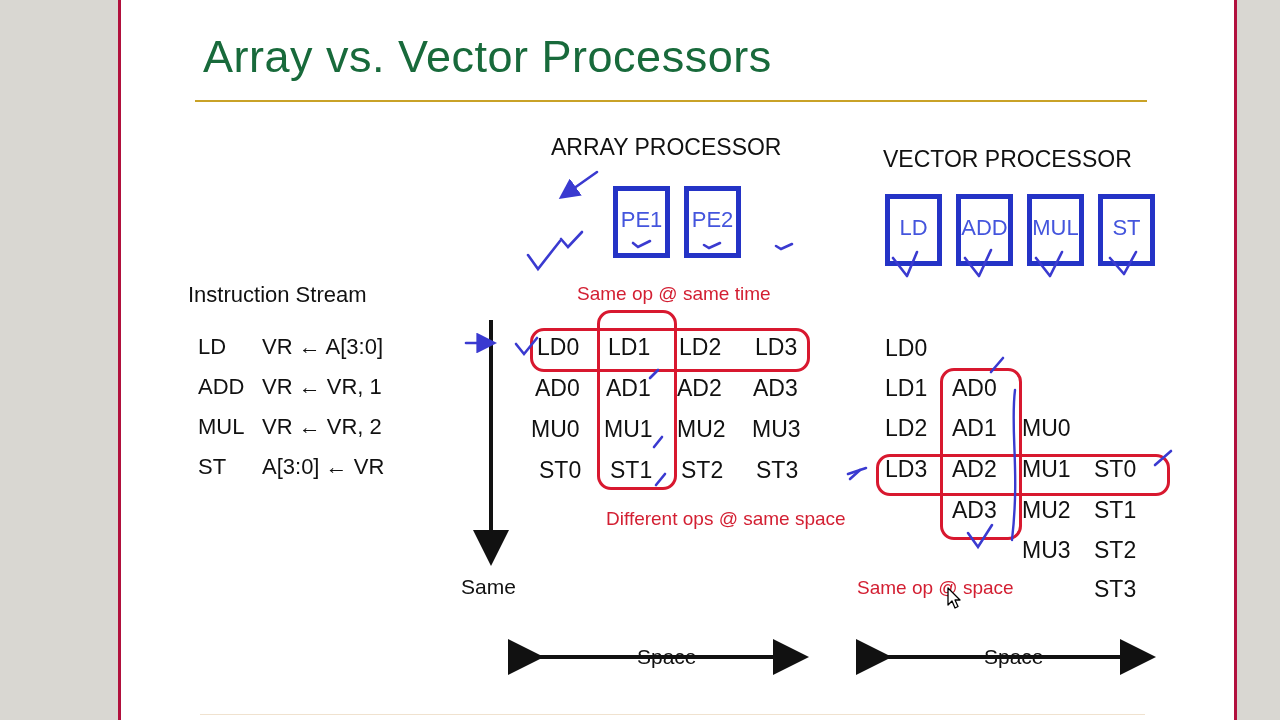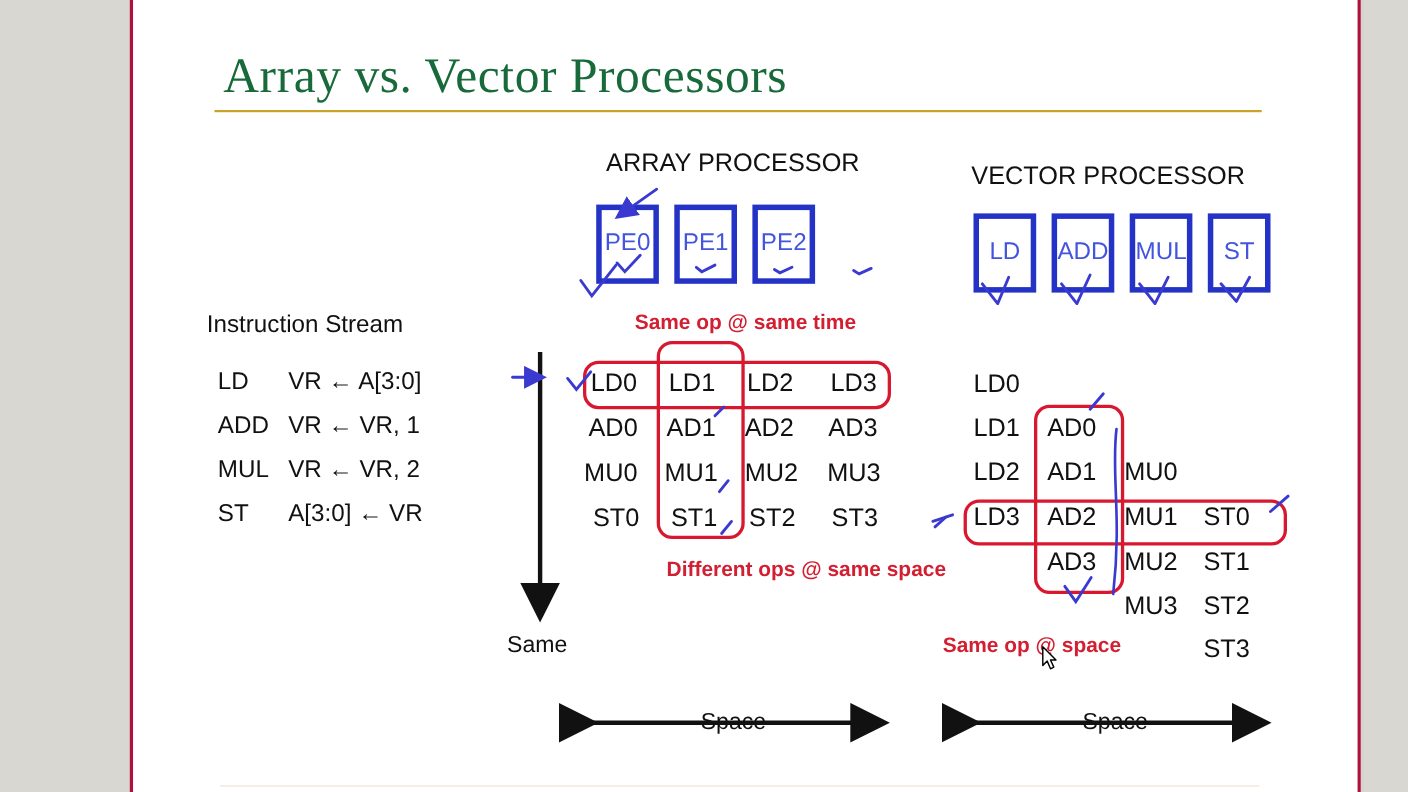--- a/index.html
+++ b/index.html
@@ -37,22 +37,22 @@
     background: #ffffff;
   }
   .footer-rule {
     position: absolute; left: 200px; top: 714px; width: 945px; height: 1px;
     background: #f0e2cf;
   }
 
   
   .title {
     position: absolute;
-    left: 203px; top: 43px;
-    font-family: Liberation Serif, serif;
+    left: 203px; top: 31px;
+    font-family: Liberation Sans, sans-serif;
     font-size: 45px;
     color: #186a3b;
     letter-spacing: 0.5px;
     white-space: nowrap;
   }
   .title-rule {
     position: absolute; left: 195px; top: 100px; width: 952px; height: 2px;
     background: #c9a227;
   }
 
@@ -64,21 +64,21 @@
     font-family: "Liberation Sans", sans-serif;
   }
   .hdr { font-size: 23px; }
   .istream-title { font-size: 22px; }
   .istream-row { font-size: 22px; }
   .cell { font-size: 23px; }
   .red {
     position: absolute;
     color: #d31f32;
     font-size: 19px;
-    font-weight: bold;
+    font-weight: normal;
     white-space: nowrap;
     font-family: "Liberation Sans", sans-serif;
   }
   .axis-lbl { font-size: 21px; color: #111; }
 
   
   .pe-box {
     position: absolute;
     border: 5px solid #2433c6;
     background: #ffffff;
@@ -135,23 +135,20 @@
   <div class="blk istream-row" style="left:262px; top:374px;">VR ← VR, 1</div>
 
   <div class="blk istream-row" style="left:198px; top:414px;">MUL</div>
   <div class="blk istream-row" style="left:262px; top:414px;text-align:center;">VR ← VR, 2</div>
 
   <div class="blk istream-row" style="left:198px; top:454px;">ST</div>
   <div class="blk istream-row" style="left:262px; top:454px;">A[3:0] ← VR</div>
 
   <div class="blk hdr" style="left:551px; top:134px;">ARRAY PROCESSOR</div>
 
-  <div class="pe-box" style="left:542px; top:186px; width:57px; height:72px;">
-    <span>PE0</span>
-  </div>
   <div class="pe-box" style="left:613px; top:186px; width:57px; height:72px;">
     <span>PE1</span>
   </div>
   <div class="pe-box" style="left:684px; top:186px; width:57px; height:72px;">
     <span>PE2</span>
   </div>
 
   <div class="red" style="left:577px; top:283px;">Same op @ same time</div>
 
   <div class="hl" style="left:530px; top:328px; width:280px; height:44px;"></div>

